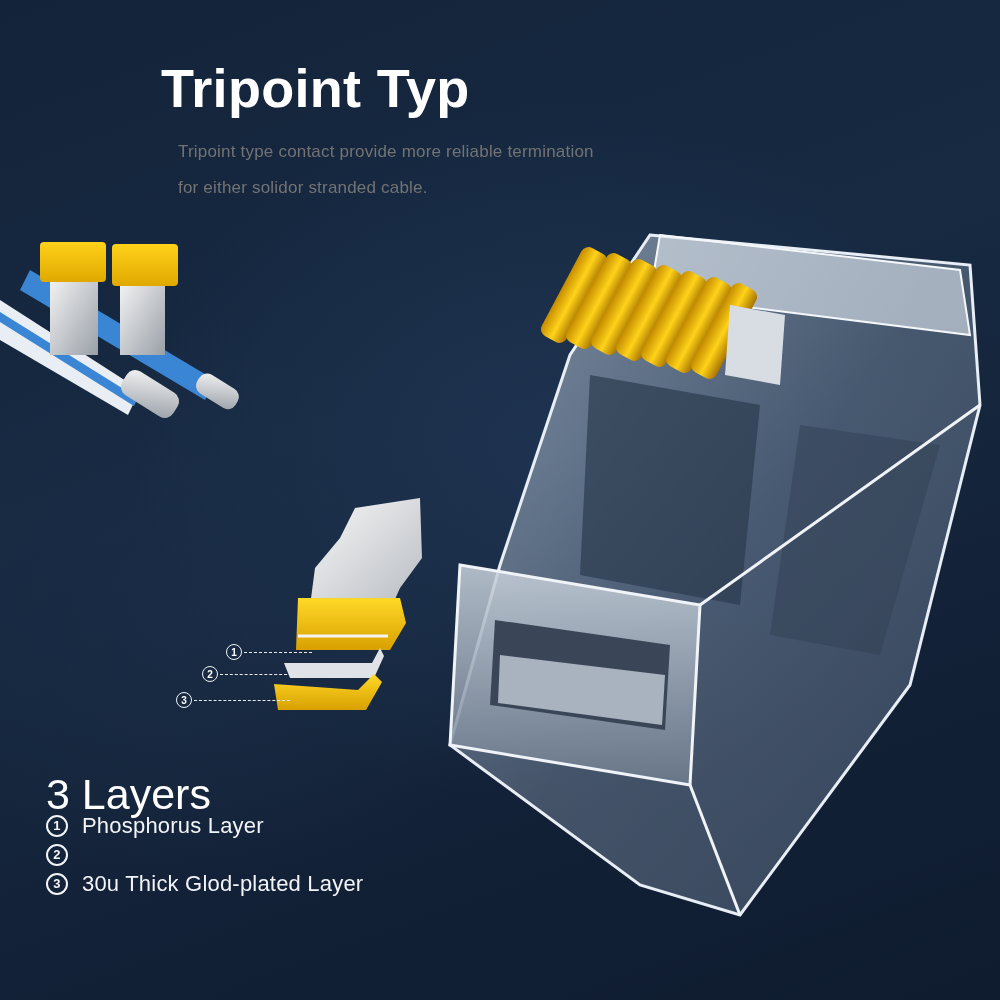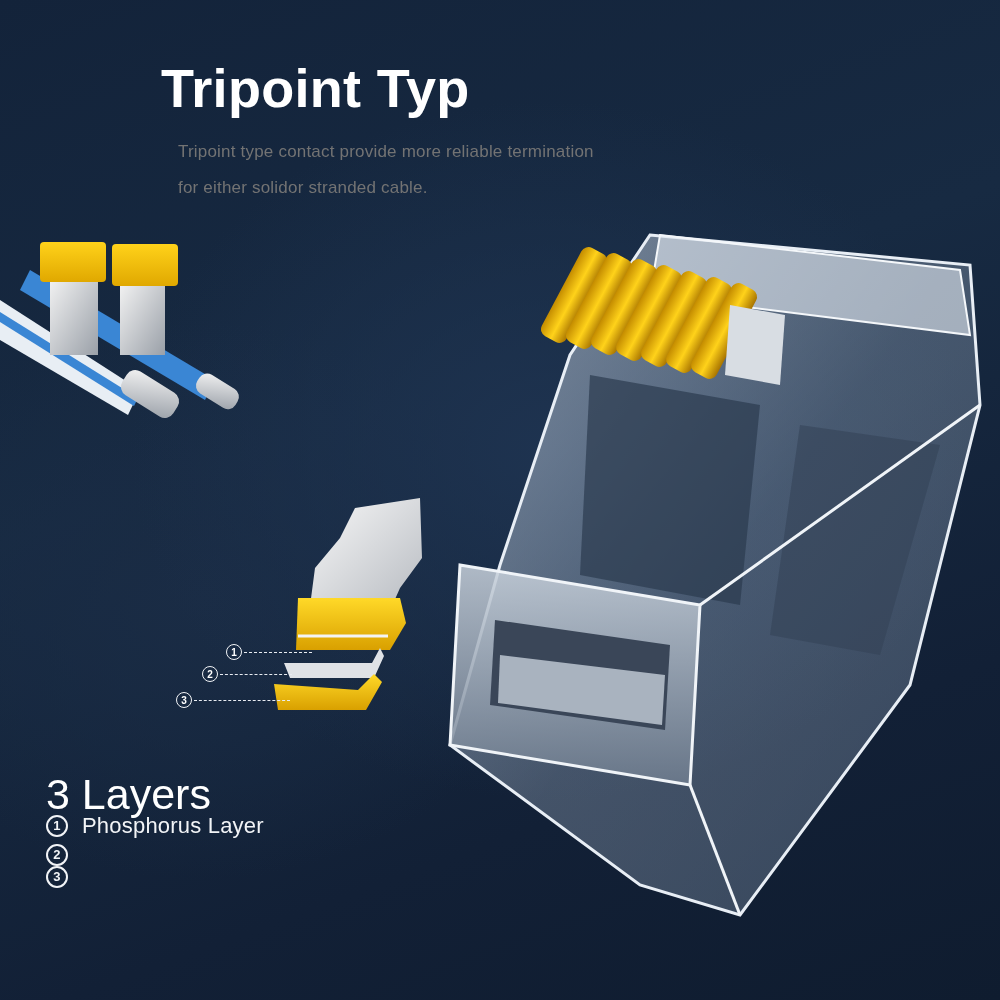--- a/index.html
+++ b/index.html
@@ -152,14 +152,15 @@
 <ul class="layers-list">
   <li>
     <span class="num-circle">1</span>
     <span>Phosphorus Layer</span>
   </li>
   <li>
     <span class="num-circle">2</span>
   </li>
   <li>
     <span class="num-circle">3</span>
+    <span>30u Thick Glod-plated Layer</span>
   </li>
 </ul>
 
 </body></html>

